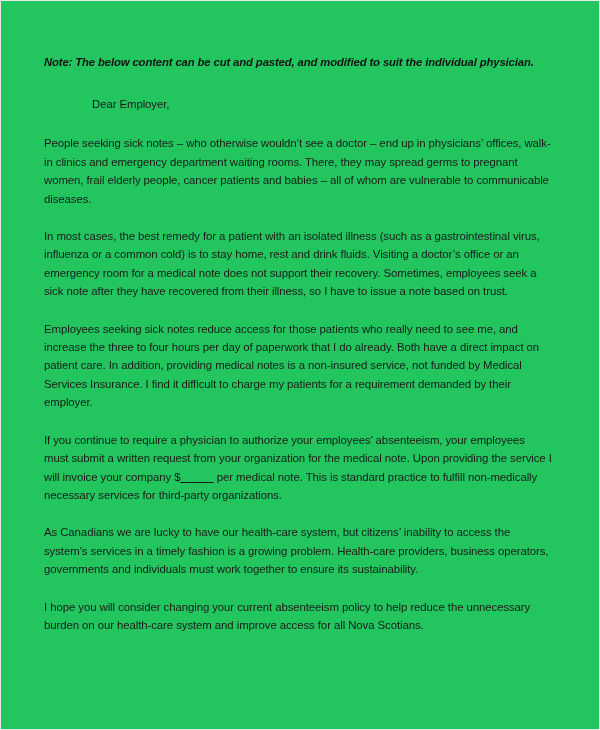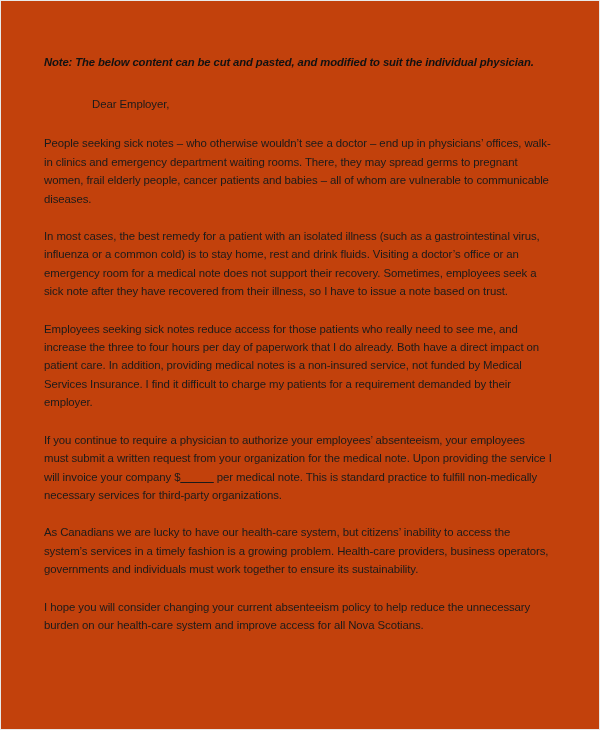--- a/index.html
+++ b/index.html
@@ -7,21 +7,21 @@
     padding: 0;
     background: #ffffff;
   }
   body {
     font-family: "Liberation Sans", sans-serif;
   }
   .page {
     position: relative;
     width: 600px;
     height: 730px;
-    background: #c2410c;
+    background: #22c55e;
     box-sizing: border-box;
     border: 1px solid #e9e9e9;
     overflow: hidden;
   }
   .content {
     position: absolute;
     left: 43px;
     top: 52px;
     width: 508px;
   }

